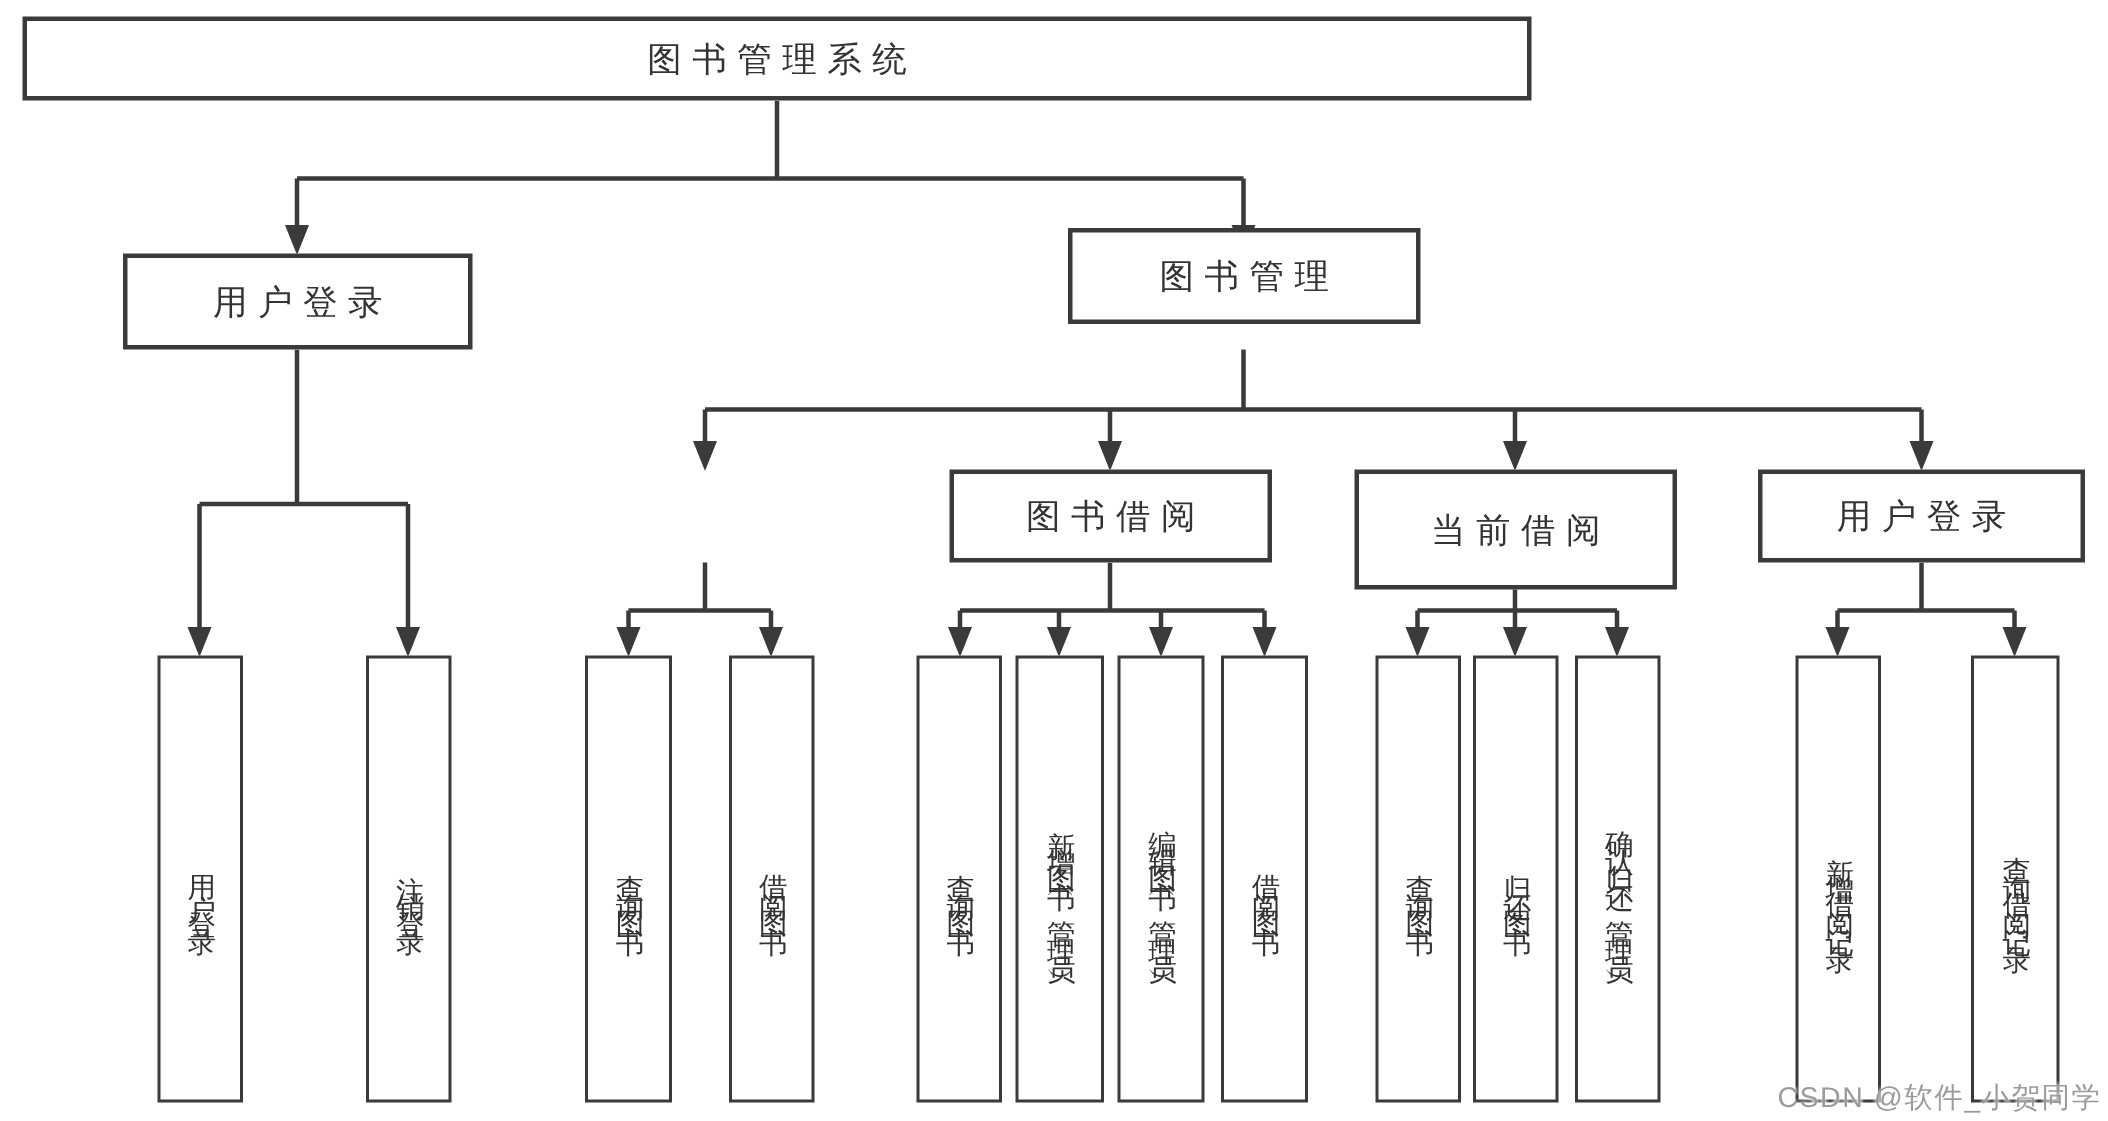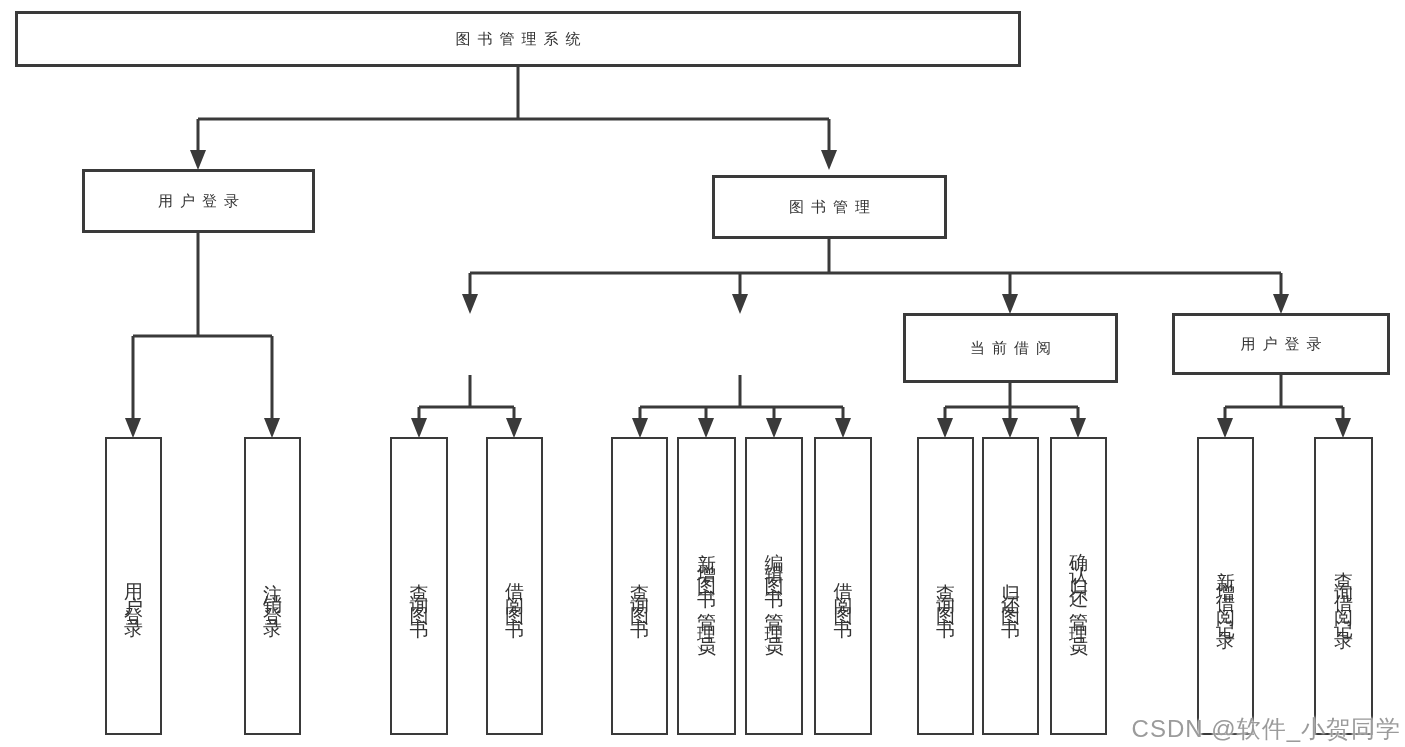--- a/index.html
+++ b/index.html
@@ -5,28 +5,28 @@
   html,body{margin:0;padding:0;background:#ffffff}
   .stage{
     position:relative;width:1405px;height:747px;background:#ffffff;
     font-family:"Liberation Sans",sans-serif;overflow:hidden;
   }
   .wires{position:absolute;left:0;top:0;width:1405px;height:747px}
   .box{
     position:absolute;box-sizing:border-box;border:3px solid #3a3a3a;background:#ffffff;
     display:flex;align-items:center;justify-content:center;color:#333333;
   }
-  .hlabel{font-size:15px;letter-spacing:7px;margin-right:-7px;white-space:nowrap}
+  .hlabel{font-size:23px;letter-spacing:7px;margin-right:-7px;white-space:nowrap}
   .leaf{border-width:2.5px}
   .vlabel{
     writing-mode:vertical-rl;text-orientation:mixed;
     font-size:19px;letter-spacing:12px;margin-bottom:-12px;color:#333333;
   }
   .watermark{
-    position:absolute;right:4px;bottom:2px;font-size:24px;color:#9b9b9b;
+    position:absolute;right:4px;bottom:2px;font-size:19px;color:#9b9b9b;
     letter-spacing:1px;white-space:nowrap;
     text-shadow:0 0 3px #ffffff,0 0 3px #ffffff;
   }
 </style>
 </head>
 <body>
 
 <div class="stage">
 
   <svg class="wires" viewBox="0 0 1405 747">
@@ -72,25 +72,28 @@
     <polygon fill="#3a3a3a" points="1335,418 1351,418 1343,438"></polygon>
   </svg>
 
   <div class="box" style="left:15px;top:11px;width:1006px;height:56px">
     <span class="hlabel">图书管理系统</span>
   </div>
 
   <div class="box" style="left:82px;top:169px;width:233px;height:64px">
     <span class="hlabel">用户登录</span>
   </div>
-  <div class="box" style="left:712px;top:175px;width:235px;height:64px">
+  <div class="box" style="left:712px;top:152px;width:235px;height:64px">
     <span class="hlabel">图书管理</span>
   </div>
 
-  <div class="box" style="left:903px;top:313px;width:215px;height:70px">
+  <div class="box" style="left:633px;top:313px;width:215px;height:62px">
+    <span class="hlabel">图书借阅</span>
+  </div>
+  <div class="box" style="left:903px;top:313px;width:215px;height:80px">
     <span class="hlabel">当前借阅</span>
   </div>
   <div class="box" style="left:1172px;top:313px;width:218px;height:62px">
     <span class="hlabel">用户登录</span>
   </div>
 
   <div class="box leaf" style="left:105px;top:437px;width:57px;height:298px">
     <span class="vlabel">用户登录</span>
   </div>
   <div class="box leaf" style="left:244px;top:437px;width:57px;height:298px">

